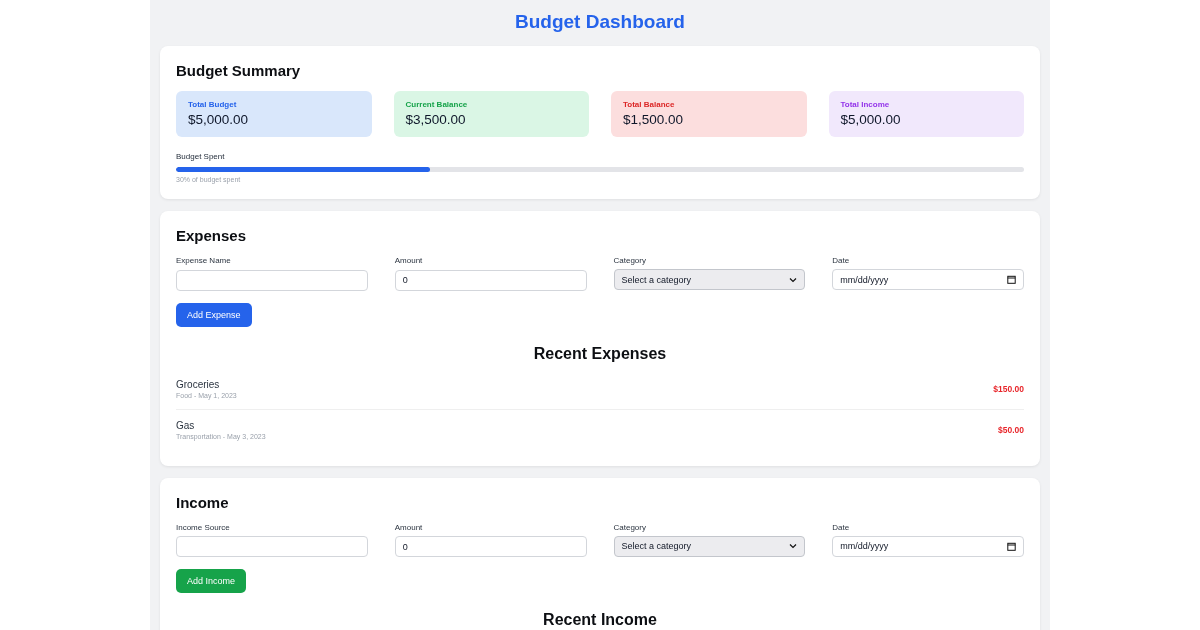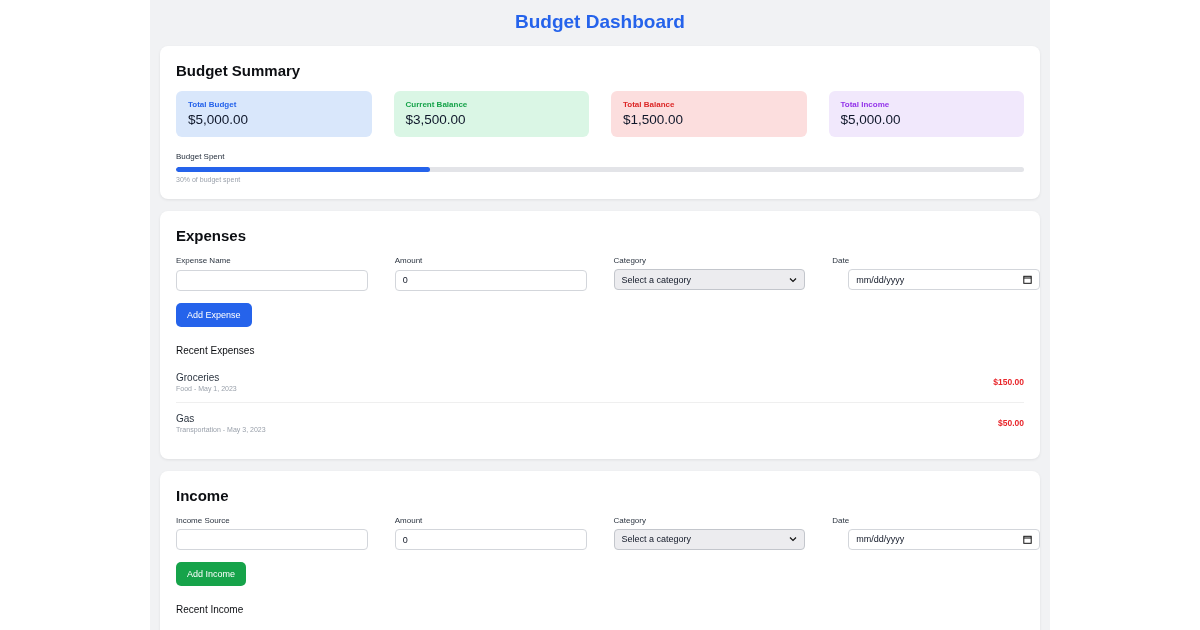--- a/index.html
+++ b/index.html
@@ -125,41 +125,41 @@
     height: 21px;
     border: 1px solid #d3d6db;
     border-radius: 4px;
     padding: 0 7px;
     font-size: 9px;
     background: #ffffff;
     display: flex;
     align-items: center;
     justify-content: space-between;
     color: #111827;
-    margin-left: 16px;
   }
   .chevron-icon svg, .calendar-icon svg { display: block; }
 
   .btn {
     display: inline-block;
     border: none;
     border-radius: 5px;
     color: #ffffff;
     font-size: 9px;
     font-family: "Liberation Sans", sans-serif;
     padding: 7px 11px;
     margin-top: 12px;
     cursor: pointer;
   }
 
   .recent-heading {
-    font-size: 10px;
-    font-weight: normal;
+    font-size: 16px;
+    font-weight: bold;
     color: #0d0f13;
     margin-top: 18px;
+    text-align: center;
   }
   .item-list { margin-top: 6px; }
   .item-row {
     display: flex;
     justify-content: space-between;
     align-items: center;
     padding: 10px 0;
   }
   .item-row + .item-row { border-top: 1px solid #efefef; }
   .item-name {

